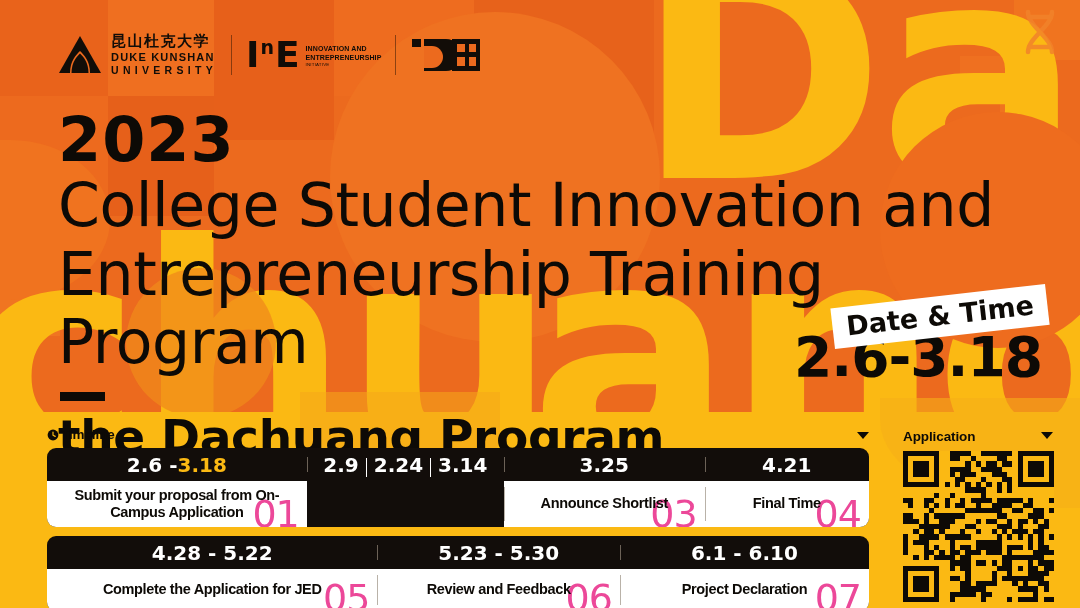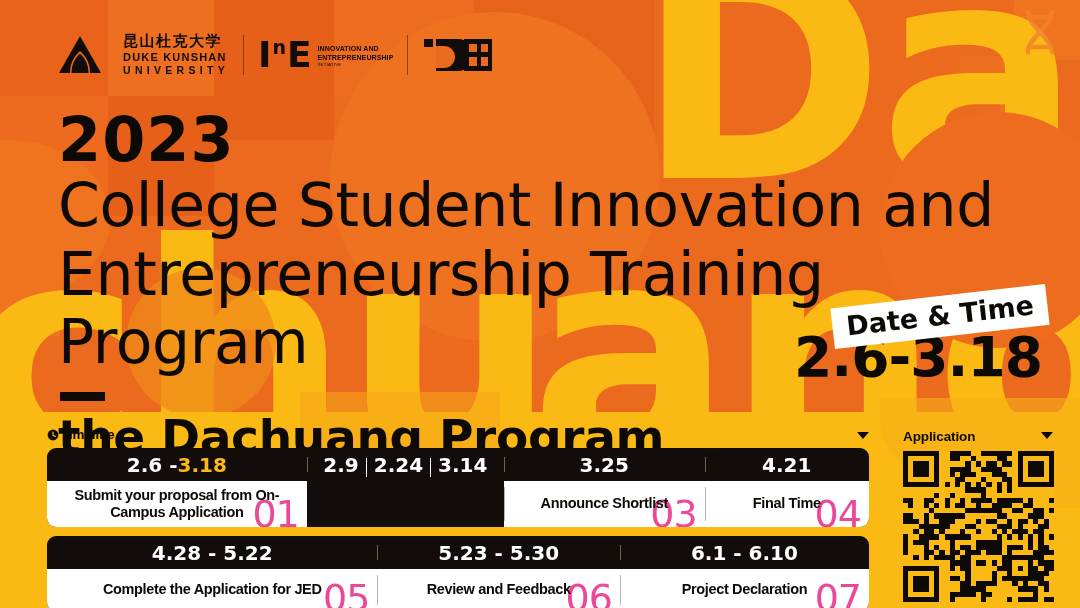--- a/index.html
+++ b/index.html
@@ -45,21 +45,21 @@
   }
 
   
   .dna { position:absolute; right:18px; top:6px; width:44px; height:52px; opacity:.85;}
 
   
   .logos {
     position:absolute; left:58px; top:30px;
     display:flex; align-items:center; gap:14px; height:50px;
   }
-  .logo-dku { display:flex; align-items:center; gap:21px; }
+  .logo-dku { display:flex; align-items:center; gap:9px; }
   .dku-mark { width:44px; height:40px; }
   .dku-text { line-height:1; }
   .dku-cn {
     font-family:"DejaVu Sans", sans-serif;
     font-size:15px; font-weight:bold; color:#120D08; letter-spacing:1.5px;
   }
   .dku-en1 {
     font-size:11px; font-weight:bold; color:#120D08;
     letter-spacing:1.2px; margin-top:3px;
   }

